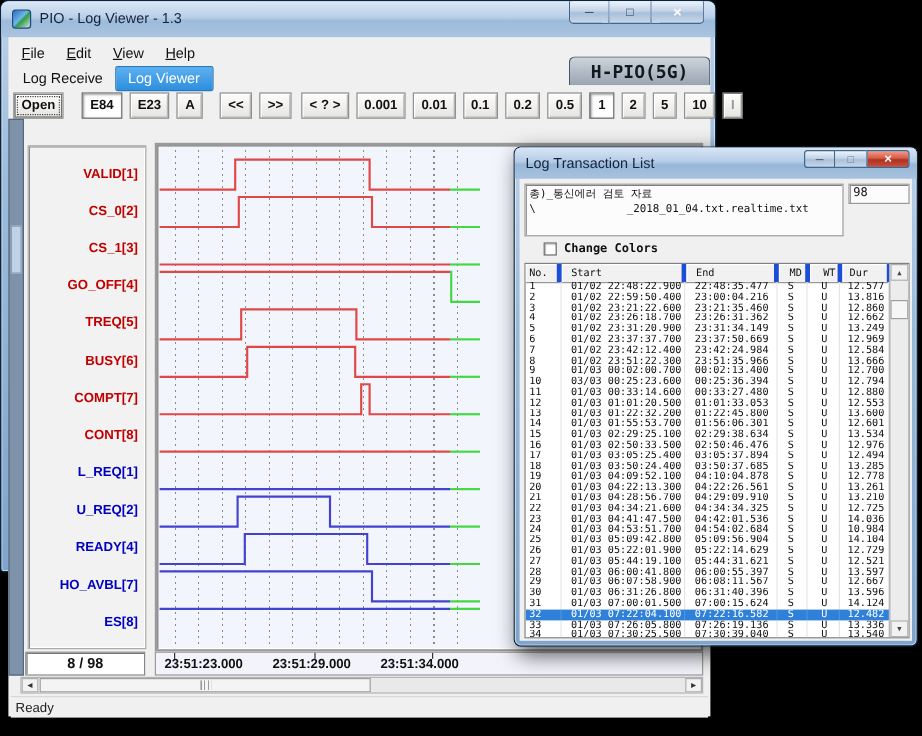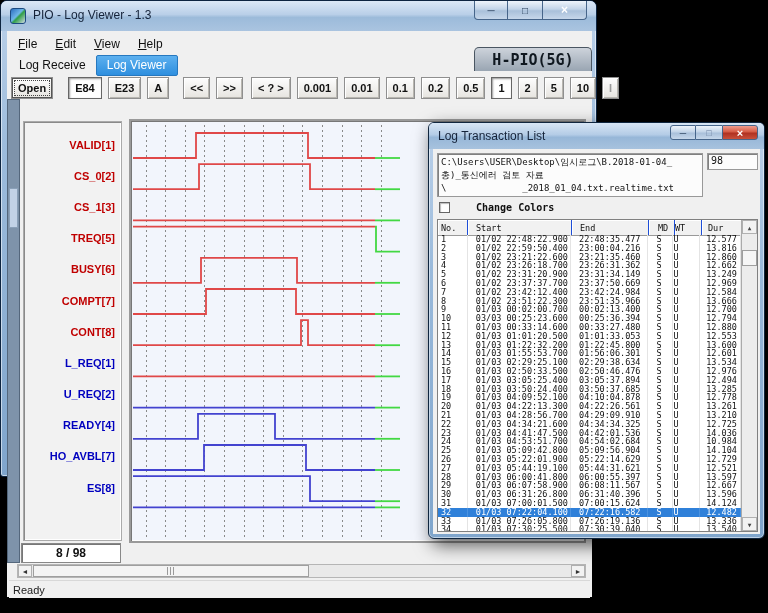--- a/index.html
+++ b/index.html
@@ -109,36 +109,36 @@
     background:linear-gradient(180deg,#f09c8e 0%,#d55b44 45%,#b03121 55%,#c8503a 100%);}
   .dlg-client{position:absolute;left:4px;top:26px;right:4px;bottom:4px;background:#f0f0f0;}
 
   .path-box{position:absolute;left:4px;top:4px;width:266px;height:44px;box-sizing:border-box;background:#fcfcfc;
     border:1px solid #999;box-shadow:inset 1px 1px 0 #808080;padding:2px 3px;
     font-family:"DejaVu Sans Mono",monospace;font-size:9px;line-height:13px;color:#111;overflow:hidden;}
   .path-line{white-space:pre;}
   .count-box{position:absolute;left:274px;top:4px;width:51px;height:17px;box-sizing:border-box;background:#fcfcfc;
     border:1px solid #999;box-shadow:inset 1px 1px 0 #808080;
     font-family:"DejaVu Sans Mono",monospace;font-size:10px;color:#111;padding:1px 3px;}
-  .chk-row{position:absolute;left:6px;top:53px;display:flex;align-items:flex-start;gap:20px;}
+  .chk-row{position:absolute;left:20px;top:53px;display:flex;align-items:flex-start;}
   .chk-box{width:11px;height:11px;background:#fff;border:1px solid #666;box-shadow:inset 1px 1px 1px #bbb;box-sizing:border-box;}
   .chk-label{margin-left:6px;font-family:"DejaVu Sans Mono",monospace;font-size:10px;font-weight:bold;color:#111;}
 
   .log-table{position:absolute;left:4px;top:70px;width:321px;height:313px;box-sizing:border-box;
     border:1px solid #808080;background:#fff;overflow:hidden;font-family:"DejaVu Sans Mono",monospace;font-size:8.5px;color:#111;}
   .thead{display:flex;height:15px;background:#f1f1f1;border-bottom:1px solid #999;}
-  .th{box-sizing:border-box;border-right:1px solid #1d4ed8;box-shadow:inset 1px 1px 0 #fff;
+  .th{box-sizing:border-box;border-right:4px solid #1d4ed8;box-shadow:inset 1px 1px 0 #fff;
       display:flex;align-items:center;padding-left:3px;}
   .tbody{position:absolute;left:0;top:15px;right:16px;bottom:0;overflow:hidden;}
   .tr{display:flex;height:8.8px;line-height:8.8px;}
   .tr.sel{background:#2f80d9;color:#fff;justify-content:space-between;}
   .td{box-sizing:border-box;border-right:1px solid #e4e4e4;overflow:hidden;white-space:nowrap;padding-left:3px;}
   .tr.sel .td{border-right-color:#4a92e0;}
   .c0{width:30px;}.c1{width:104px;padding-left:8px;}.c2{width:77px;padding-left:8px;}
-  .c3{width:26px;padding-left:9px;}.c4{width:27px;padding-left:0;}.c5{width:41px;padding-left:6px;}
+  .c3{width:26px;padding-left:9px;}.c4{width:27px;padding-left:11px;}.c5{width:41px;padding-left:6px;}
   .th.c1,.th.c2{padding-left:8px;}
   .tbl-vscroll{position:absolute;right:0;top:0;bottom:0;width:16px;background:#ececec;border-left:1px solid #aaa;box-sizing:border-box;}
   .sb-btn{position:absolute;left:0;width:15px;height:14px;background:#f2f2f2;border:1px solid #b0b0b0;box-sizing:border-box;
     display:flex;align-items:center;justify-content:center;font-size:6px;color:#444;}
   .sb-up{top:0;}.sb-down{bottom:0;}
   .sb-thumb{position:absolute;left:0;top:30px;width:15px;height:16px;background:#f6f6f6;border:1px solid #9f9f9f;box-sizing:border-box;}
 </style>
 </head>
 <body>
 
@@ -191,20 +191,21 @@
       </div>
 
     <div class="vscroll-left">
       <div class="thumb"></div>
     </div>
 
     <div class="signal-panel" id="signal-panel">
         <div class="sig-label" style="color: rgb(192, 0, 0); padding-left: 44px;">VALID[1]</div>
         <div class="sig-label" style="color: rgb(192, 0, 0);">CS_0[2]</div>
         <div class="sig-label" style="color: rgb(192, 0, 0);">CS_1[3]</div>
+        <div class="sig-label" style="color: rgb(192, 0, 0);">GO_OFF[4]</div>
         <div class="sig-label" style="color: rgb(192, 0, 0);">TREQ[5]</div>
         <div class="sig-label" style="color: rgb(192, 0, 0);">BUSY[6]</div>
         <div class="sig-label" style="color: rgb(192, 0, 0);">COMPT[7]</div>
         <div class="sig-label" style="color: rgb(192, 0, 0);">CONT[8]</div>
         <div class="sig-label" style="color: rgb(0, 0, 191);">L_REQ[1]</div>
         <div class="sig-label" style="color: rgb(0, 0, 191);">U_REQ[2]</div>
         <div class="sig-label" style="color: rgb(0, 0, 191);">READY[4]</div>
         <div class="sig-label" style="color: rgb(0, 0, 191);">HO_AVBL[7]</div>
         <div class="sig-label" style="color: rgb(0, 0, 191);">ES[8]</div>
       </div>
@@ -248,20 +249,28 @@
           <path d="M244 317.8 L269 317.8" fill="none" stroke="#43d843" stroke-width="1.8"></path>
           <path d="M2 349 L2 349 L73 349 L73 324 L175 324 L175 349 L244 349" fill="none" stroke="#4343cf" stroke-width="1.8"></path>
           <path d="M244 349 L269 349" fill="none" stroke="#43d843" stroke-width="1.8"></path>
           <path d="M2 355.2 L2 355.2 L179 355.2 L179 380.2 L244 380.2" fill="none" stroke="#4343cf" stroke-width="1.8"></path>
           <path d="M244 380.2 L269 380.2" fill="none" stroke="#43d843" stroke-width="1.8"></path>
           <path d="M2 386.4 L2 386.4 L244 386.4" fill="none" stroke="#4343cf" stroke-width="1.8"></path>
           <path d="M244 386.4 L269 386.4" fill="none" stroke="#43d843" stroke-width="1.8"></path>
         </svg>
     </div>
 
+    <div class="timeline" id="timeline">
+        <div class="tick" style="left: 15px;"></div>
+        <div class="tl-label" style="left: 7px;">23:51:23.000</div>
+        <div class="tick" style="left: 132px;"></div>
+        <div class="tl-label" style="left: 97px;">23:51:29.000</div>
+        <div class="tick" style="left: 230px;"></div>
+        <div class="tl-label" style="left: 187px;">23:51:34.000</div>
+      </div>
 
     <div class="hscroll">
       <div class="hs-arrow left">◄</div>
       <div class="hs-thumb">
         <div class="hs-grip"></div>
       </div>
       <div class="hs-arrow right">►</div>
     </div>
 
     <div class="statusbar">
@@ -275,21 +284,20 @@
       <div class="dlg-title">Log Transaction List</div>
     </div>
     <div class="dlg-btns">
       <div class="dlg-btn min">─</div>
       <div class="dlg-btn max">□</div>
       <div class="dlg-btn close">×</div>
     </div>
 
     <div class="dlg-client">
       <div class="path-box">
-        <div class="path-line">C:\Users\USER\Desktop\임시로그\B.2018-01-04_</div>
         <div class="path-line">총)_통신에러 검토 자료</div>
         <div class="path-line">\              _2018_01_04.txt.realtime.txt</div>
       </div>
       <div class="count-box">98</div>
 
       <div class="chk-row">
         <div class="chk-box"></div>
         <div class="chk-label">Change Colors</div>
       </div>
 

